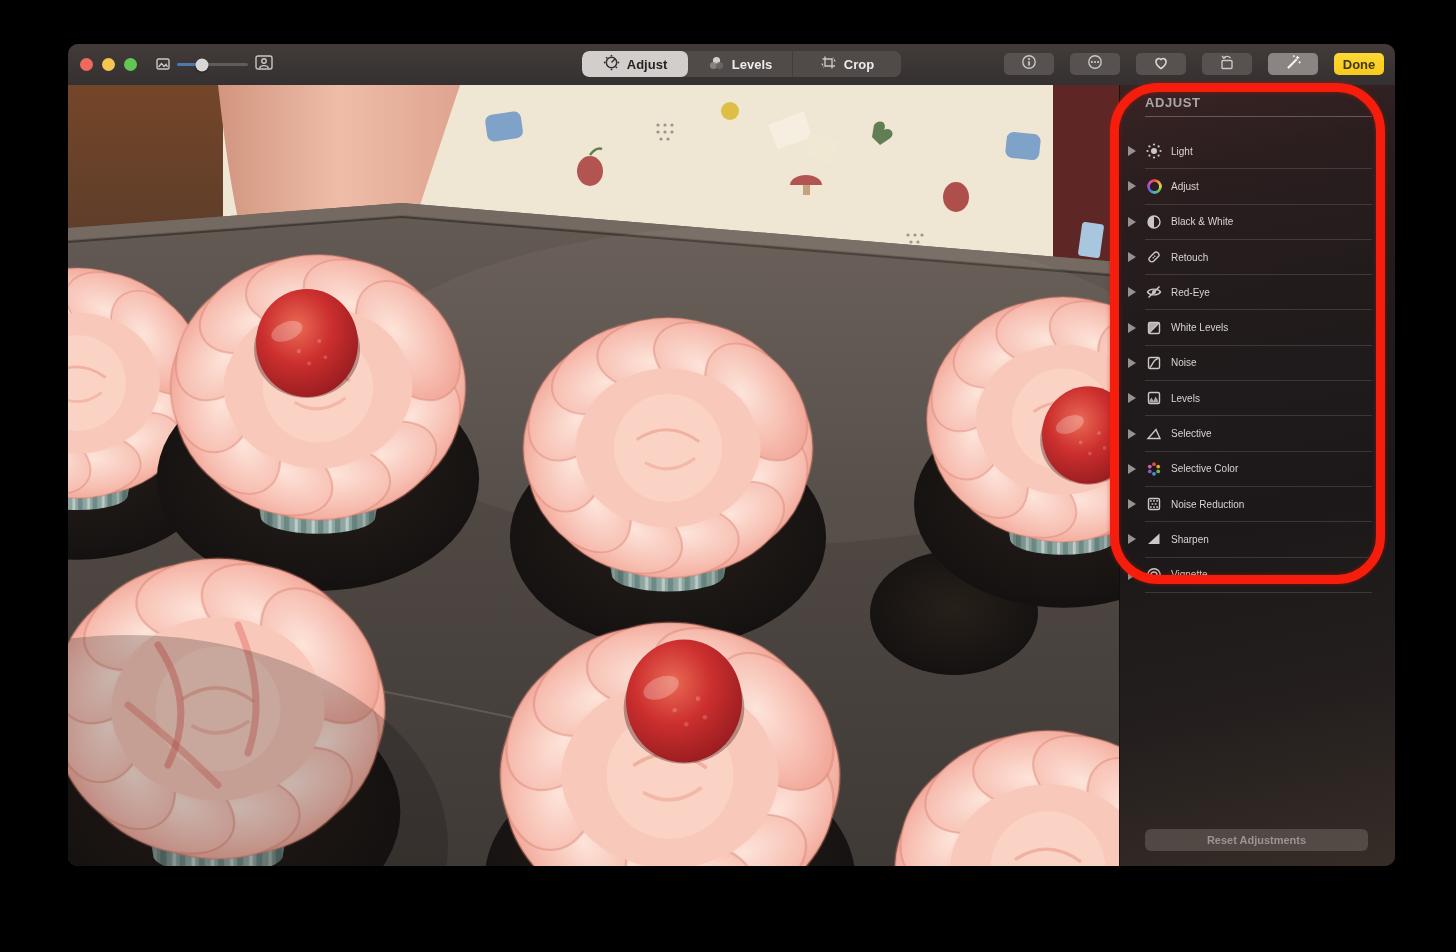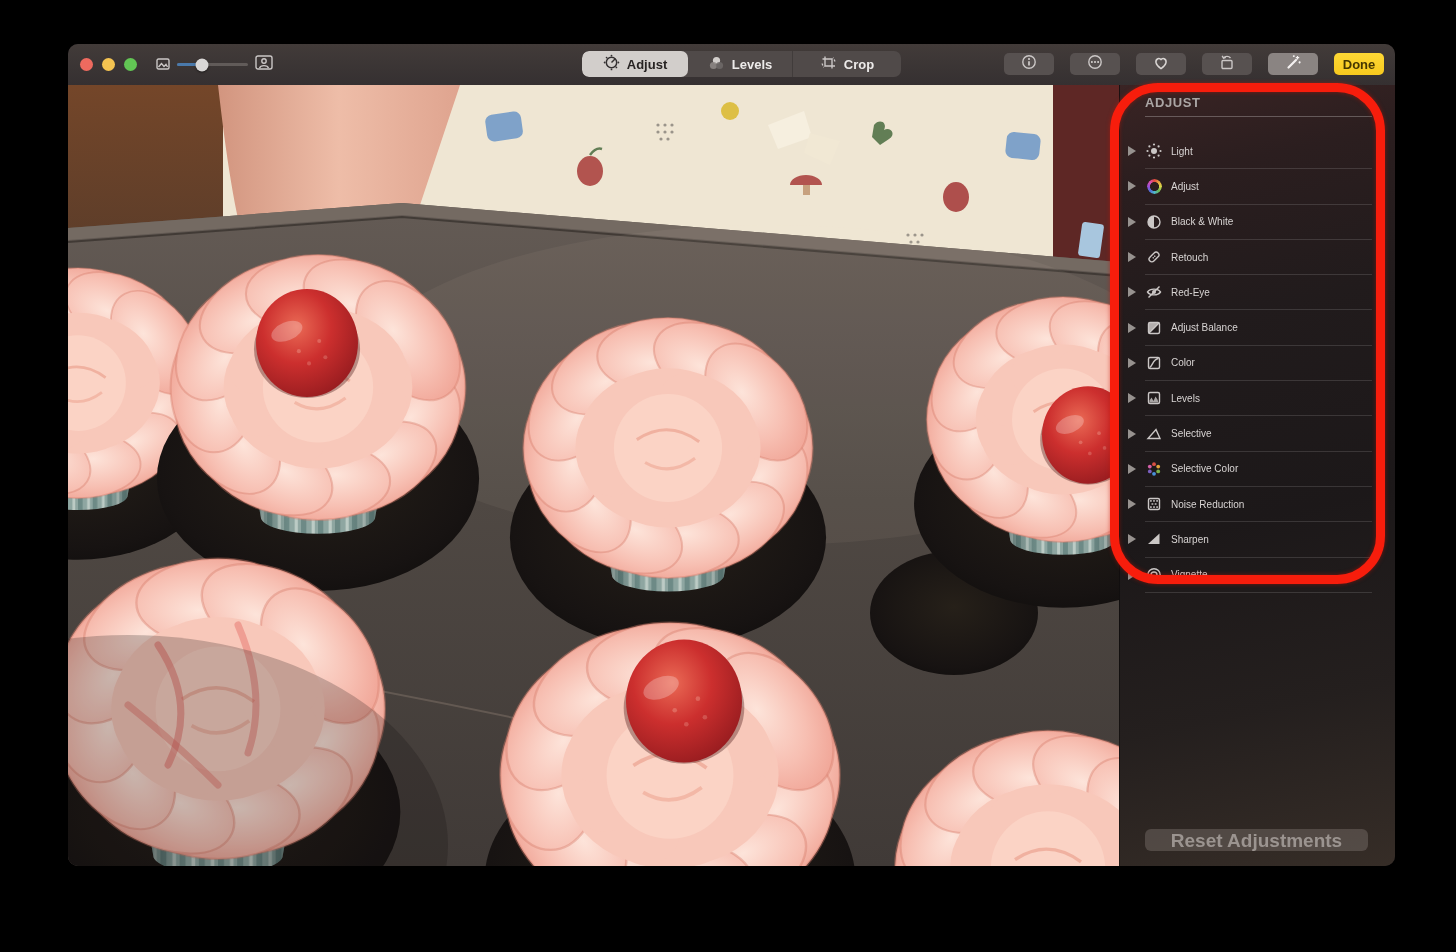--- a/index.html
+++ b/index.html
@@ -40,21 +40,21 @@
   .row{position:relative;height:34.3px;display:flex;align-items:center;border-bottom:1px solid rgba(255,255,255,.13);}
   .tri{position:absolute;left:-17px;top:50%;margin-top:-5px;width:0;height:0;
        border-left:8px solid #97928f;border-top:5px solid transparent;border-bottom:5px solid transparent;}
   .ricon{width:18px;height:18px;margin-right:8px;display:flex;align-items:center;justify-content:center;}
   .rlabel{font-size:10px;color:#d8d4d3;}
   .colorwheel{width:15px;height:15px;border-radius:50%;
       background:conic-gradient(#e5493f,#e5a43f,#d8d84a,#67b553,#4fb8c9,#4f6fd8,#9a4fd8,#d84fb0,#e5493f);
       -webkit-mask:radial-gradient(circle,transparent 4.2px,#000 4.8px);
       mask:radial-gradient(circle,transparent 4.2px,#000 4.8px);}
   .reset{position:absolute;left:25px;right:27px;bottom:15px;height:22px;border:none;border-radius:6px;
-         background:rgba(128,118,114,.42);color:#9b9490;font-size:19px;font-weight:600;
+         background:rgba(128,118,114,.42);color:#9b9490;font-size:11px;font-weight:600;
          font-family:"Liberation Sans", sans-serif;}
   
   .annotation{position:absolute;left:1042px;top:39px;width:275px;height:501px;border:9px solid #f71d0c;
               border-radius:48px;box-sizing:border-box;z-index:50;box-shadow:0 0 4px rgba(200,20,5,.55), inset 0 0 4px rgba(200,20,5,.55);}
   svg .ic{stroke:#cbc7c6;stroke-width:1.4;fill:none;}
 </style>
 </head>
 <body>
 
 <div class="stage">
@@ -404,32 +404,32 @@
 
           <div class="row">
             <span class="tri"></span>
             <span class="ricon">
               <svg width="18" height="18" viewBox="0 0 18 18">
                   <rect class="ic" x="3.5" y="3.5" width="11" height="11" rx="1.5"></rect>
                   <path d="M4,4 L13.8,4 L4,13.8 Z" fill="rgba(203,199,198,.85)"></path>
                   <path class="ic" d="M14.2,3.8 L3.8,14.2"></path>
                 </svg>
             </span>
-            <span class="rlabel">Adjust Balance</span>
+            <span class="rlabel">White Levels</span>
           </div>
 
           <div class="row">
             <span class="tri"></span>
             <span class="ricon">
               <svg width="18" height="18" viewBox="0 0 18 18">
                   <rect class="ic" x="3.5" y="3.5" width="11" height="11" rx="1.5"></rect>
                   <path class="ic" d="M4.5,13.5 C7.5,13 7.5,5 13.5,4.5"></path>
                 </svg>
             </span>
-            <span class="rlabel">Color</span>
+            <span class="rlabel">Noise</span>
           </div>
 
           <div class="row">
             <span class="tri"></span>
             <span class="ricon">
               <svg width="18" height="18" viewBox="0 0 18 18">
                   <rect class="ic" x="3.5" y="3.5" width="11" height="11" rx="1.5"></rect>
                   <path d="M4.5,13.5 L4.5,11.5 L6.5,8.5 L8.5,12 L10.5,7.5 L12.5,10.5 L13.5,13.5 Z" fill="rgba(203,199,198,.8)"></path>
                 </svg>
             </span>

